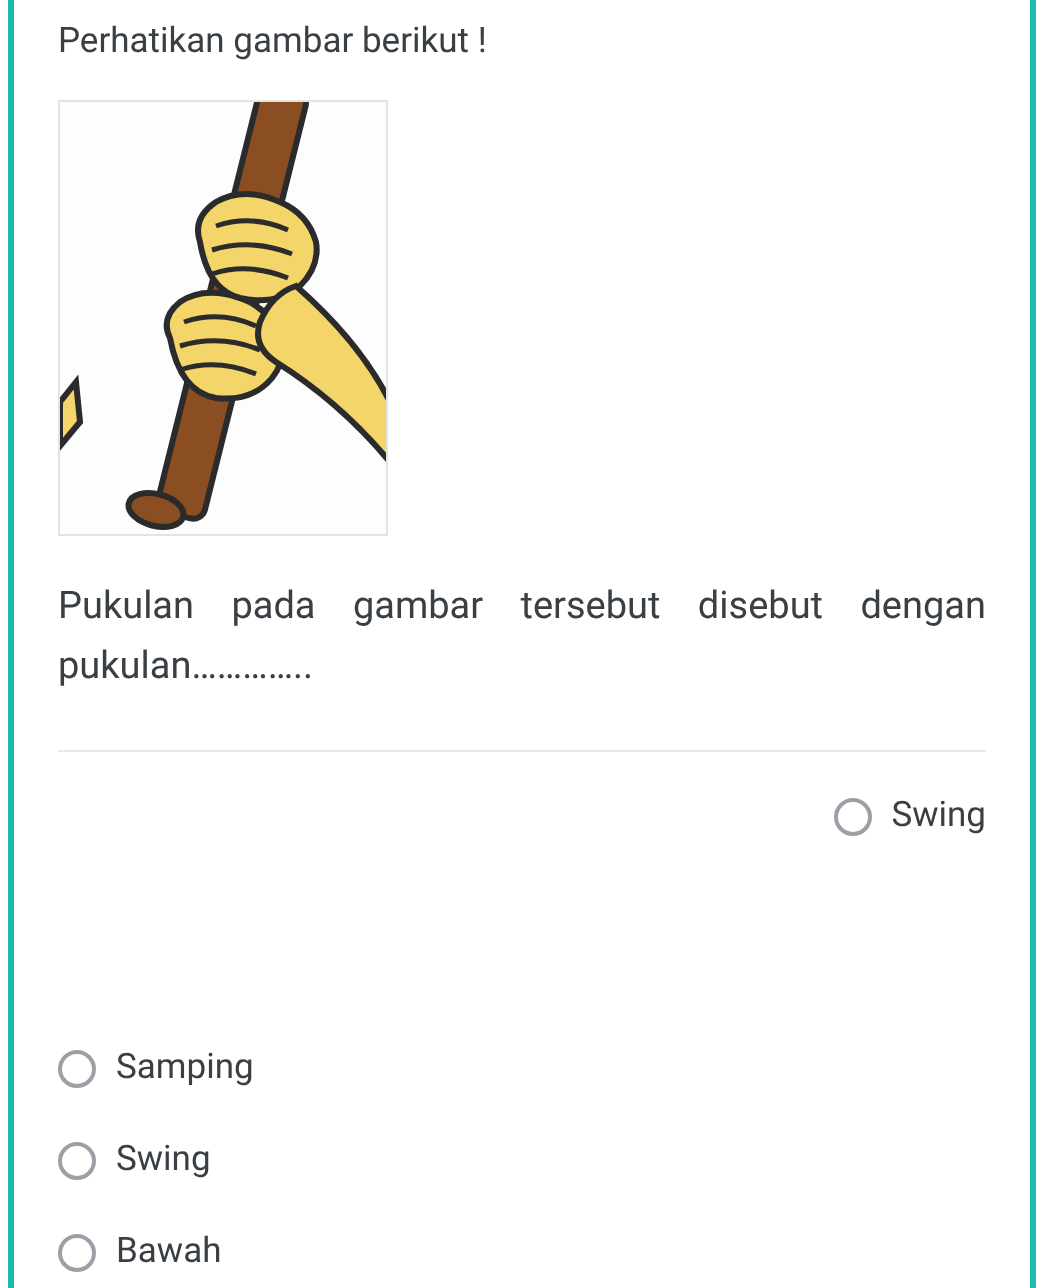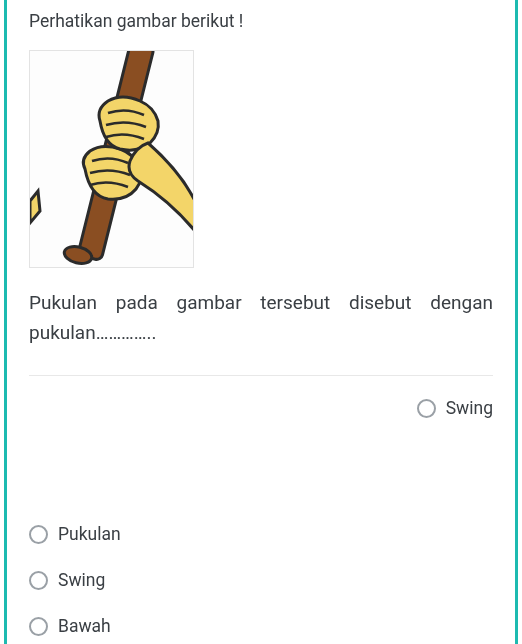--- a/index.html
+++ b/index.html
@@ -112,21 +112,21 @@
 
     <hr class="divider">
 
     <div class="options">
       <label class="option gap-large">
         <span class="radio"></span>
         <span>Swing</span>
       </label>
       <label class="option gap-small">
         <span class="radio"></span>
-        <span>Pukulan</span>
+        <span>Samping</span>
       </label>
       <label class="option gap-small">
         <span class="radio"></span>
         <span>Swing</span>
       </label>
       <label class="option gap-last">
         <span class="radio"></span>
         <span>Bawah</span>
       </label>
     </div>

